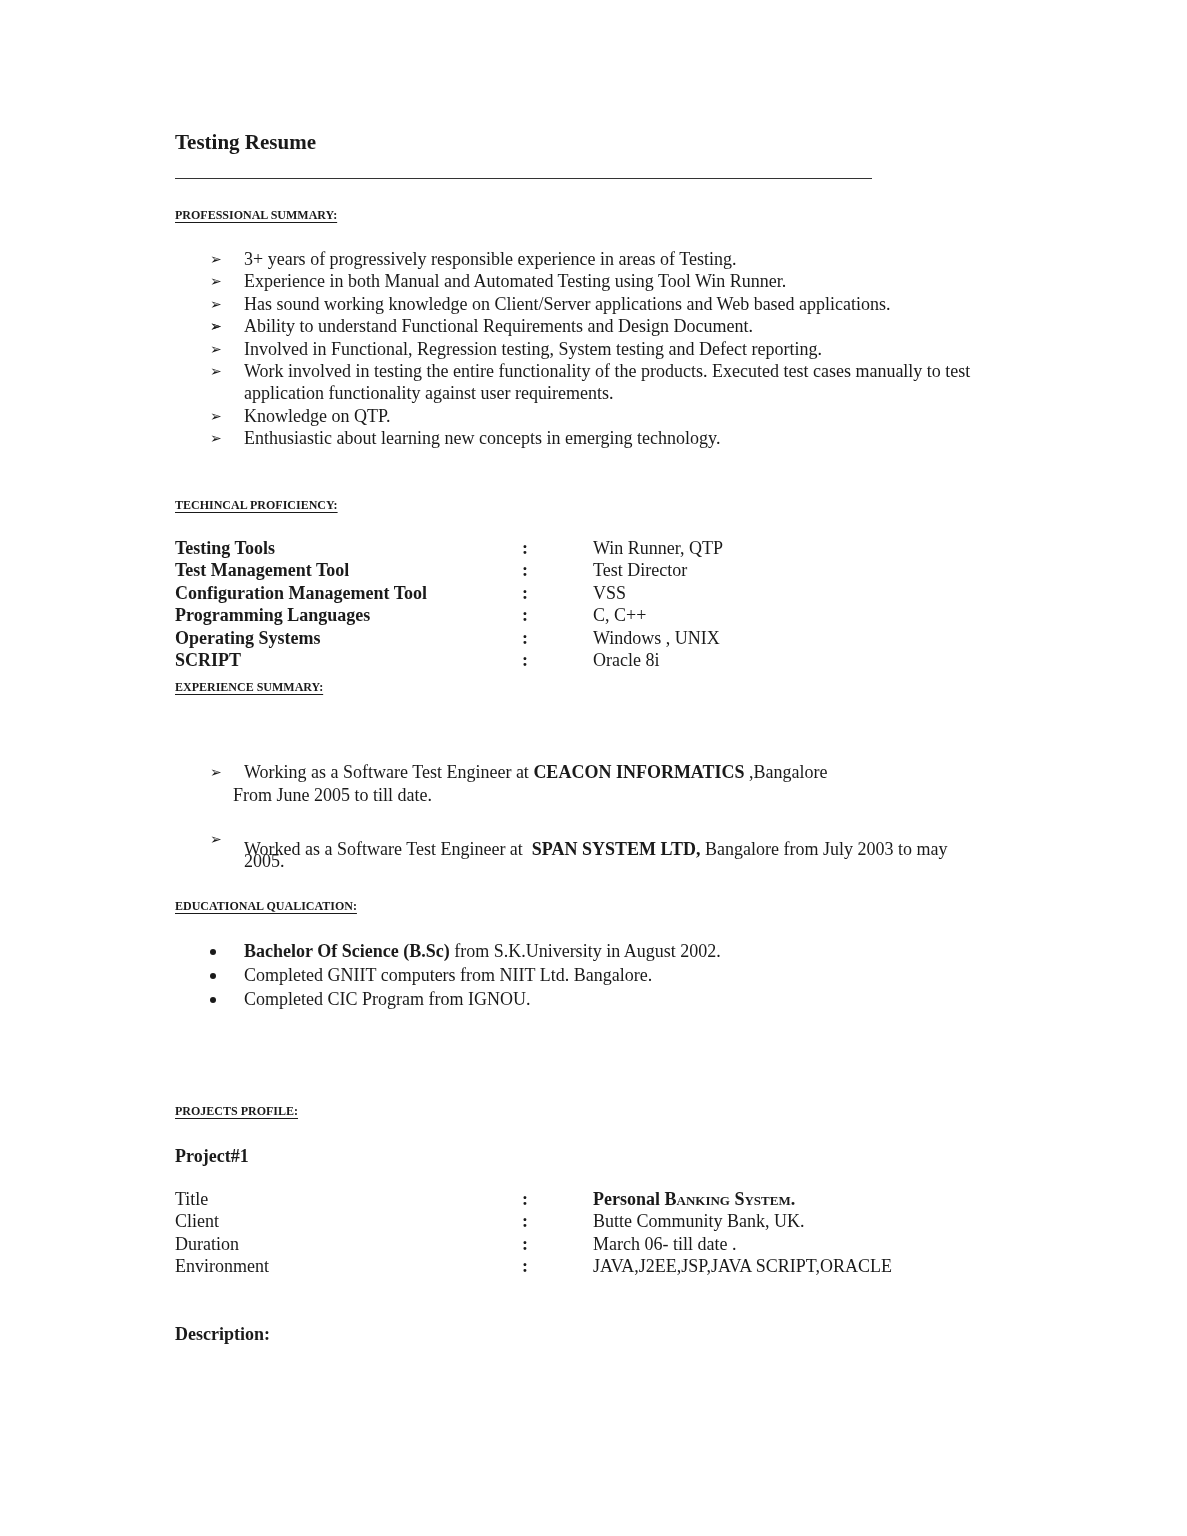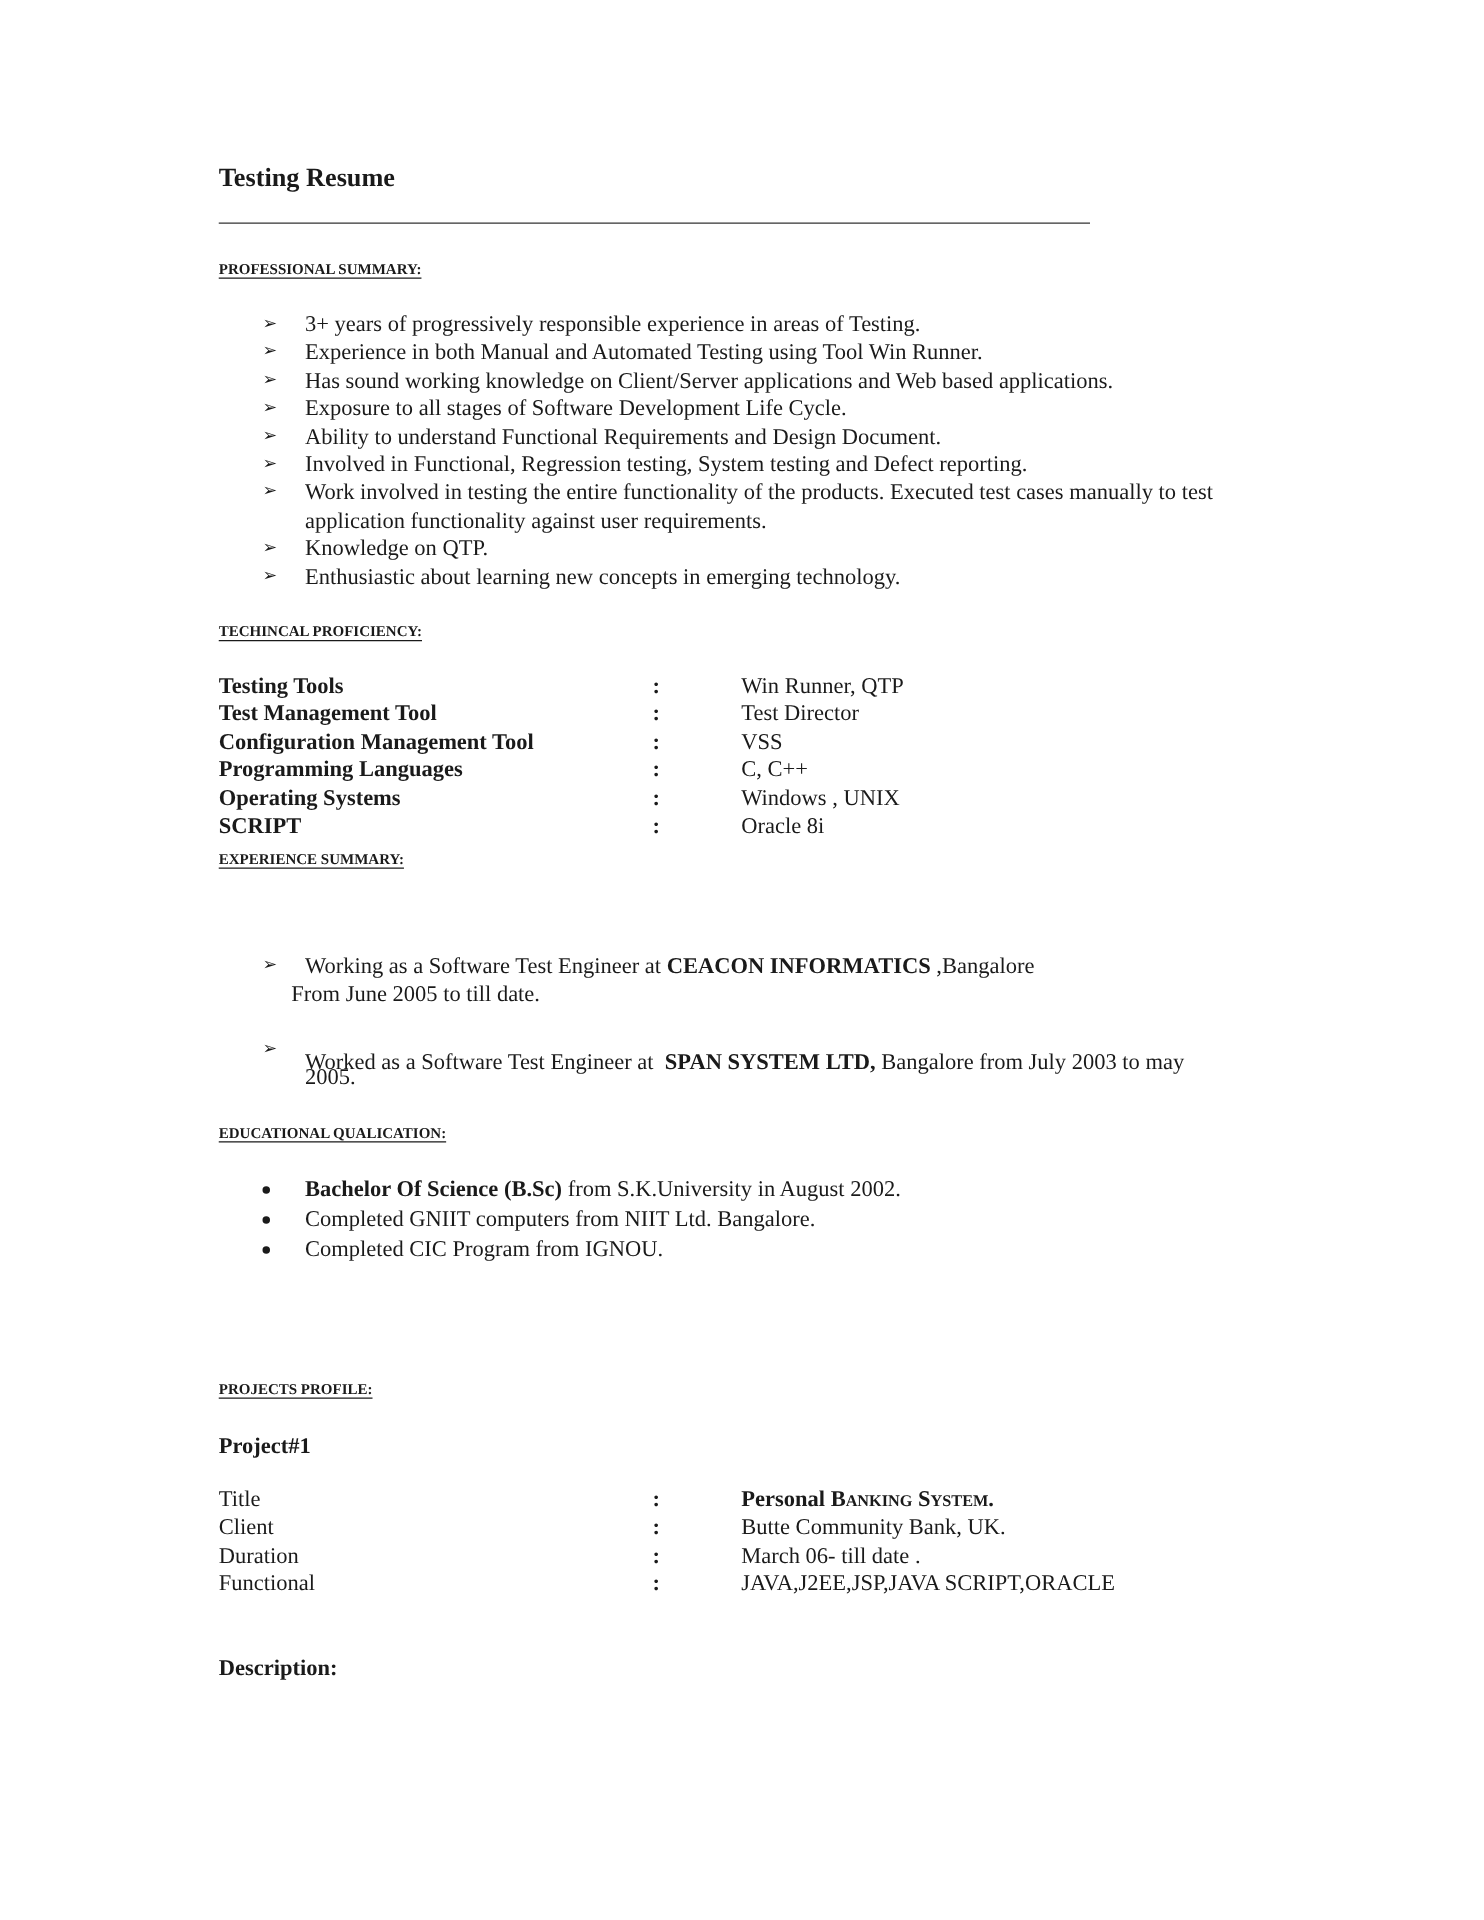--- a/index.html
+++ b/index.html
@@ -73,21 +73,21 @@
 
   <div class="abs doc-title">Testing Resume</div>
   <div class="abs title-rule"></div>
 
   <div class="abs section-heading" style="left:175px; top:204px;">PROFESSIONAL SUMMARY:</div>
 
   <ul class="bullet-list" style="top:248px;">
     <li><span class="marker">➢</span><span>3+ years of progressively responsible experience in areas of  Testing.</span></li>
     <li><span class="marker">➢</span><span>Experience in both Manual and Automated Testing using Tool Win Runner.</span></li>
     <li><span class="marker">➢</span><span>Has sound working knowledge on Client/Server applications and Web based applications.</span></li>
-    <li><span class="marker">➢</span><span>Exposure to all stages of Software Development Life Cycle.</span></li>
+    <li><span class="marker">➢</span></li>
     <li><span class="marker">➢</span><span>Ability to understand Functional Requirements and Design Document.</span></li>
     <li><span class="marker">➢</span><span>Involved in Functional, Regression testing, System testing and Defect reporting.</span></li>
     <li><span class="marker">➢</span><span class="wrap-text">Work involved in testing the entire functionality of the products. Executed test cases manually to test application functionality against user requirements.</span></li>
     <li><span class="marker">➢</span><span>Knowledge on QTP.</span></li>
     <li><span class="marker">➢</span><span>Enthusiastic about learning new concepts in emerging technology.</span></li>
   </ul>
 
   <div class="abs section-heading" style="left:175px; top:494px;">TECHINCAL PROFICIENCY:</div>
 
   <div class="kv-row kv-bold" style="top:537px;">
@@ -157,20 +157,20 @@
     <span class="k">Client</span>
     <span class="c">:</span>
     <span class="v">Butte Community Bank, UK.</span>
   </div>
   <div class="kv-row" style="top:1233px;">
     <span class="k">Duration</span>
     <span class="c">:</span>
     <span class="v">March 06- till date .</span>
   </div>
   <div class="kv-row" style="top:1255px;">
-    <span class="k">Functional</span>
+    <span class="k">Environment</span>
     <span class="c">:</span>
     <span class="v">JAVA,J2EE,JSP,JAVA SCRIPT,ORACLE</span>
   </div>
 
   <div class="abs b" style="left:175px; top:1323px;">Description:</div>
 
 </div>
 
 </body></html>

